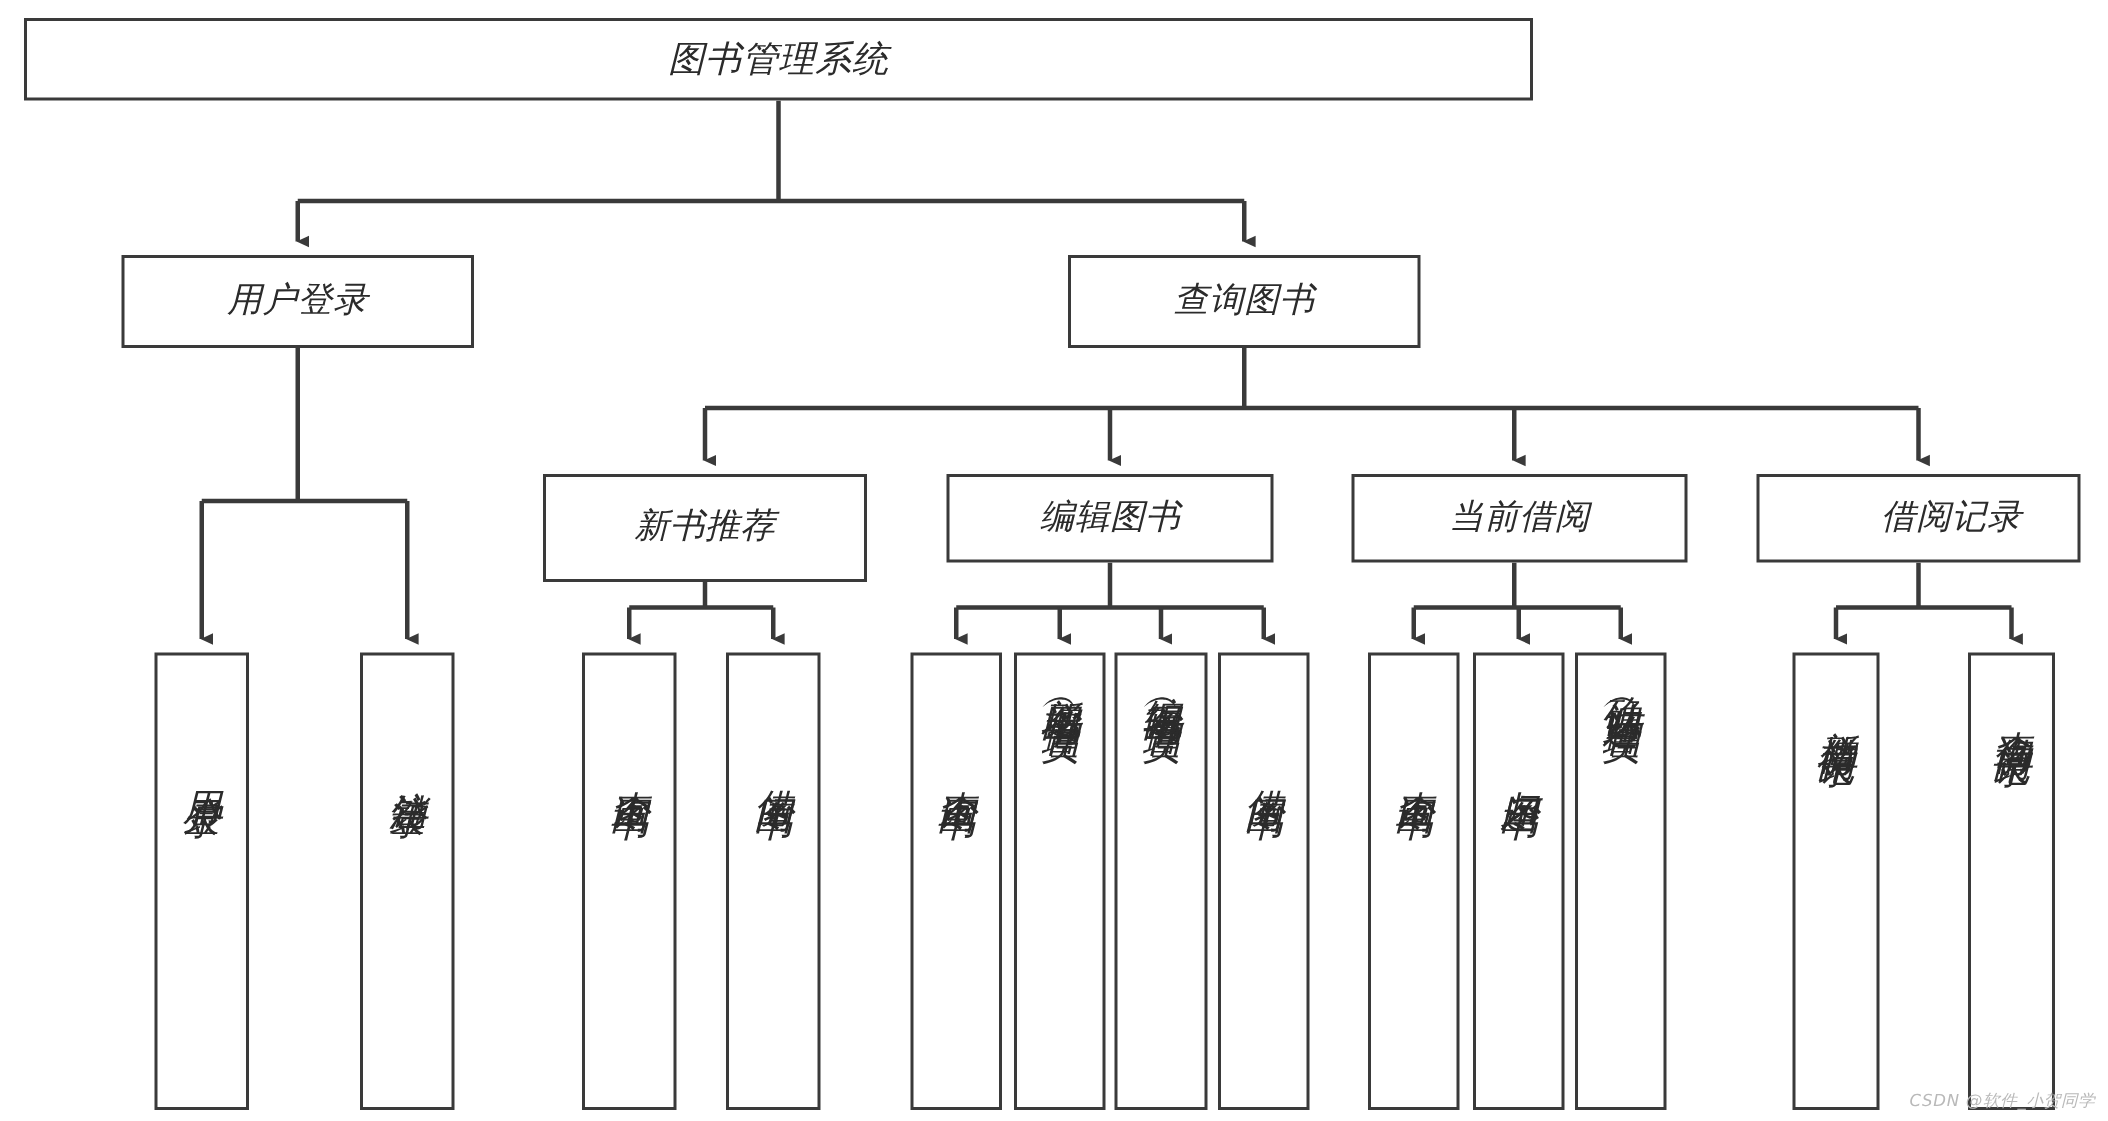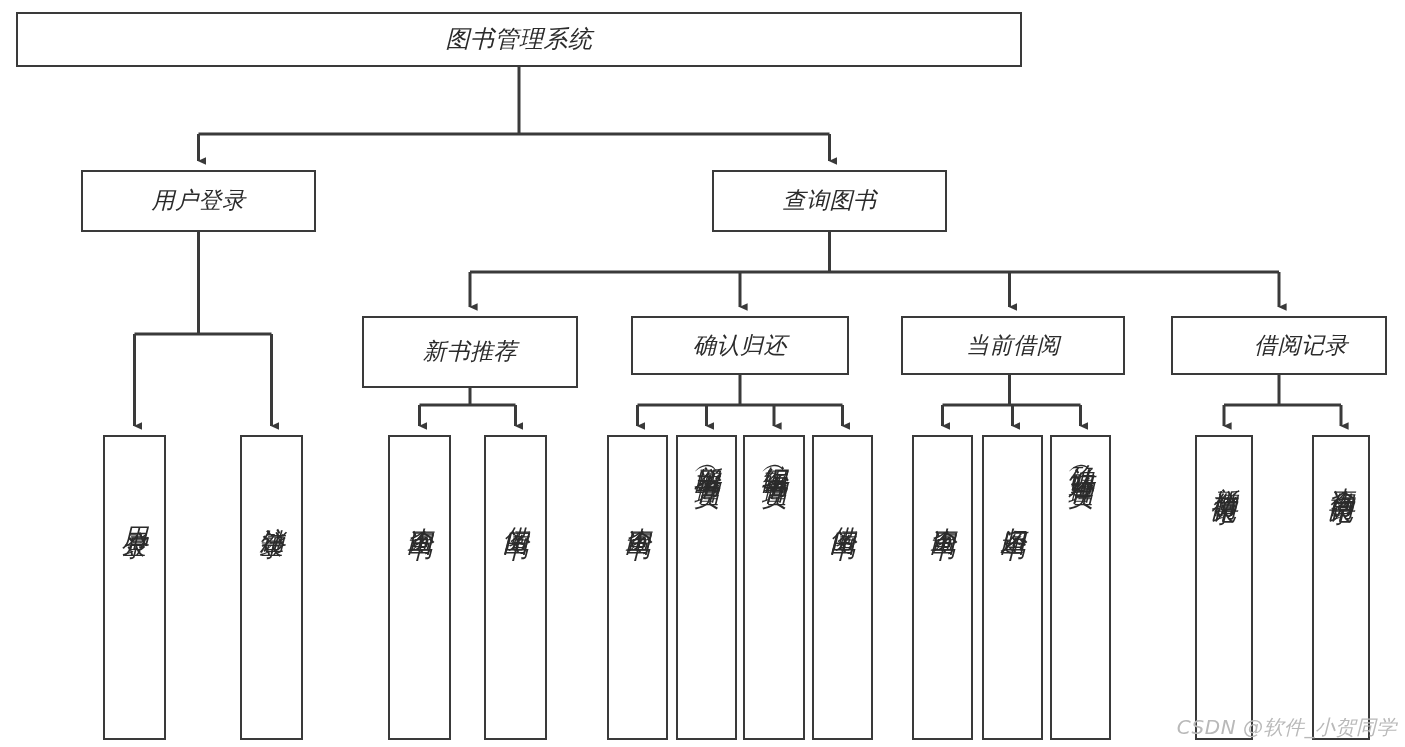--- a/index.html
+++ b/index.html
@@ -55,21 +55,21 @@
     text-orientation: upright;
     font-size: 25px;
     letter-spacing: 3px;
     line-height: 1;
   }
   .node.root .node-label { font-size: 24px; }
   .watermark {
     position: absolute;
     right: 8px;
     bottom: 6px;
-    font-size: 20px;
+    font-size: 11px;
     color: #b9b9b9;
     letter-spacing: 0.5px;
     pointer-events: none;
     white-space: nowrap;
   }
 </style>
 </head>
 <body>
 
 <div id="diagram-root">
@@ -120,21 +120,21 @@
 
   <div class="node horizontal" style="left:712px; top:170px; width:235px; height:62px;">
     <span class="node-label">查询图书</span>
   </div>
 
   <div class="node horizontal" style="left:362px; top:316px; width:216px; height:72px;">
     <span class="node-label">新书推荐</span>
   </div>
 
   <div class="node horizontal" style="left:631px; top:316px; width:218px; height:59px;">
-    <span class="node-label">确认归还</span>
+    <span class="node-label">编辑图书</span>
   </div>
 
   <div class="node horizontal" style="left:901px; top:316px; width:224px; height:59px;">
     <span class="node-label">当前借阅</span>
   </div>
 
   <div class="node horizontal" style="left:1171px; top:316px; width:216px; height:59px;padding-left:44px;">
     <span class="node-label">借阅记录</span>
   </div>
 

